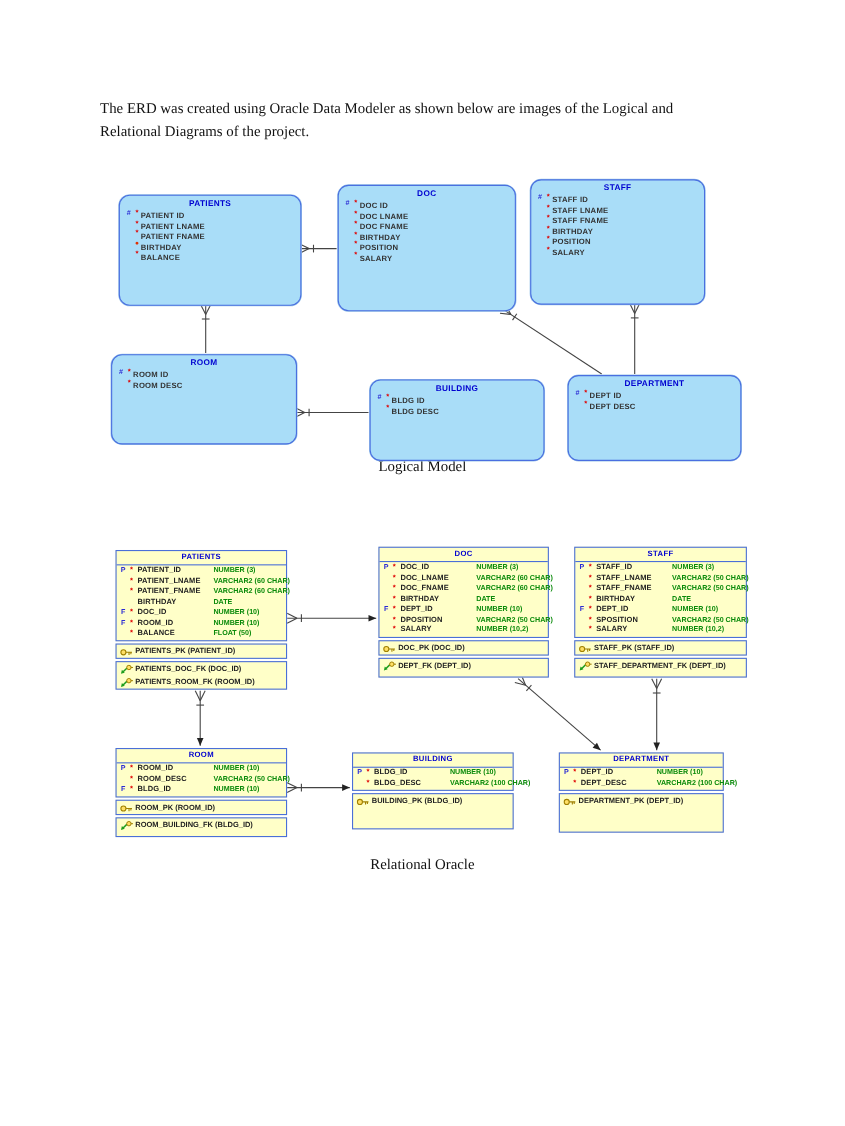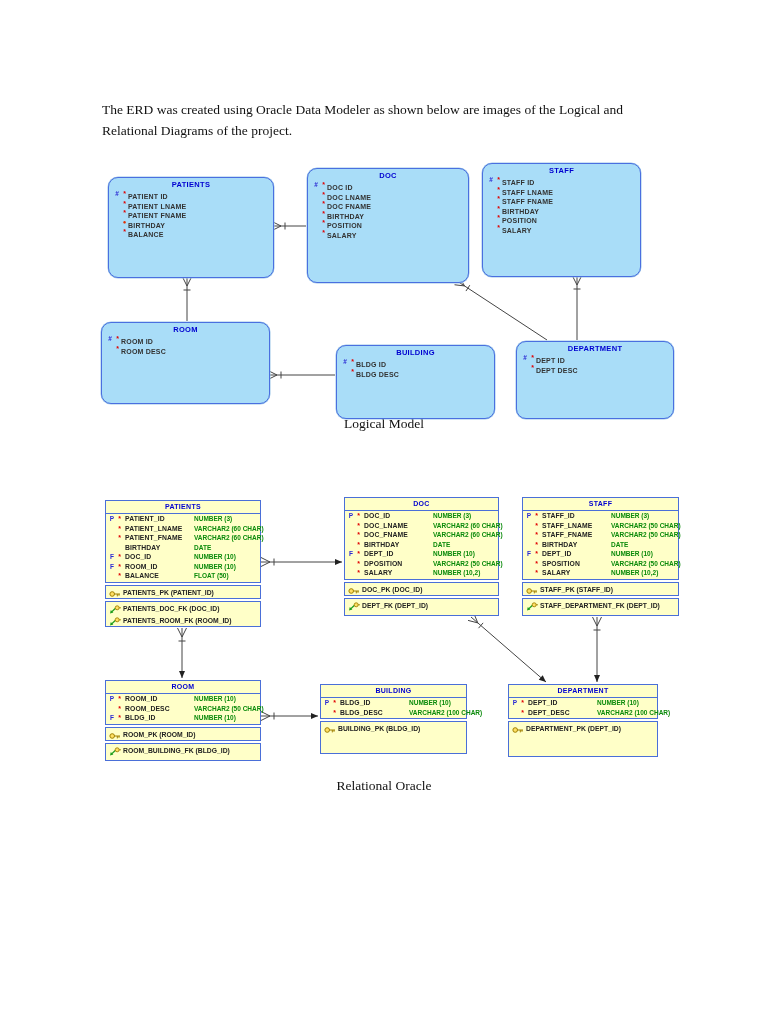--- a/index.html
+++ b/index.html
@@ -1,18 +1,18 @@
 <!DOCTYPE html>
 <html><head>
 <meta charset="utf-8">
 <style>
   html,body{margin:0;padding:0;background:#ffffff;}
   .page{position:relative;width:768px;height:1024px;background:#fff;overflow:hidden;
         font-family:"Liberation Sans",sans-serif;}
-  .intro{position:absolute;left:90px;top:88px;width:572px;margin:12px;
+  .intro{position:absolute;left:90px;top:88px;width:572px;margin:1px;
          font-family:"Liberation Serif",serif;font-size:13.5px;line-height:1.55;color:#111;}
   .caption{position:absolute;left:0;width:768px;text-align:center;
            font-family:"Liberation Serif",serif;font-size:13.5px;color:#111;}
   #cap-logical{top:416px;}
   #cap-relational{top:778px;}
   #connector-svg{position:absolute;left:0;top:0;z-index:1;pointer-events:none;}
   .layer{position:absolute;left:0;top:0;width:768px;height:1024px;z-index:2;pointer-events:none;}
 
   
   .l-entity{position:absolute;background:#A9DDF8;border:1.5px solid #4A6FE0;border-radius:10px;

